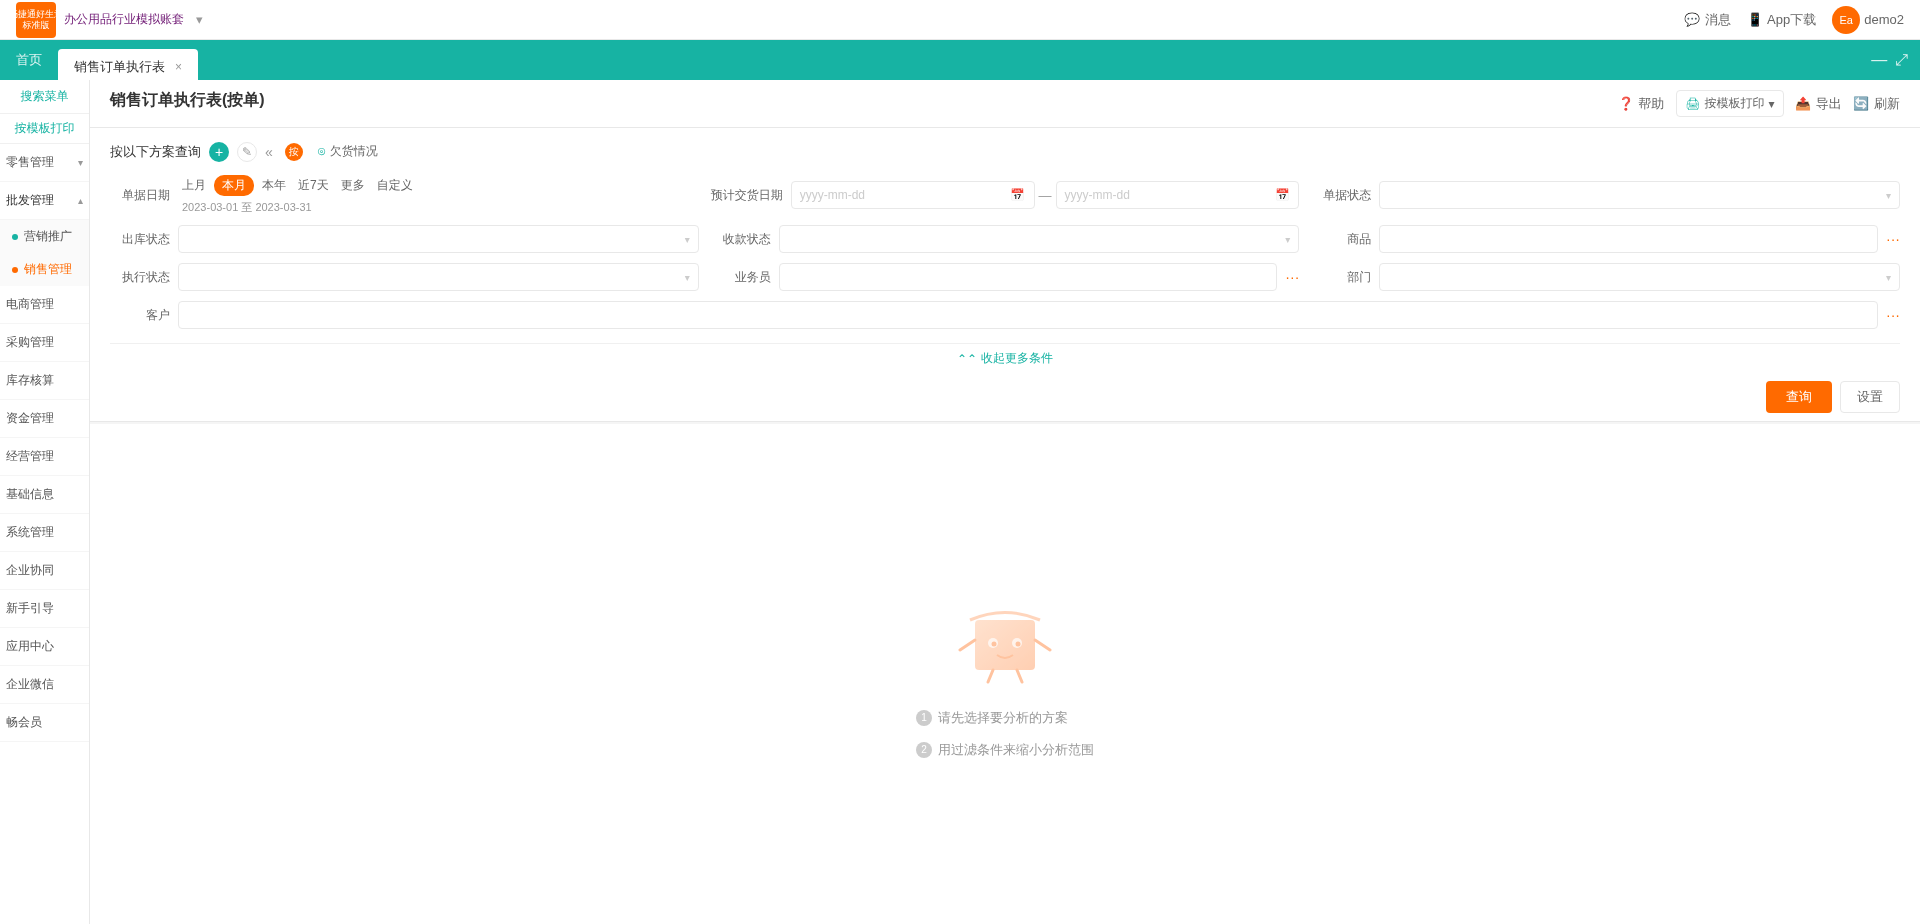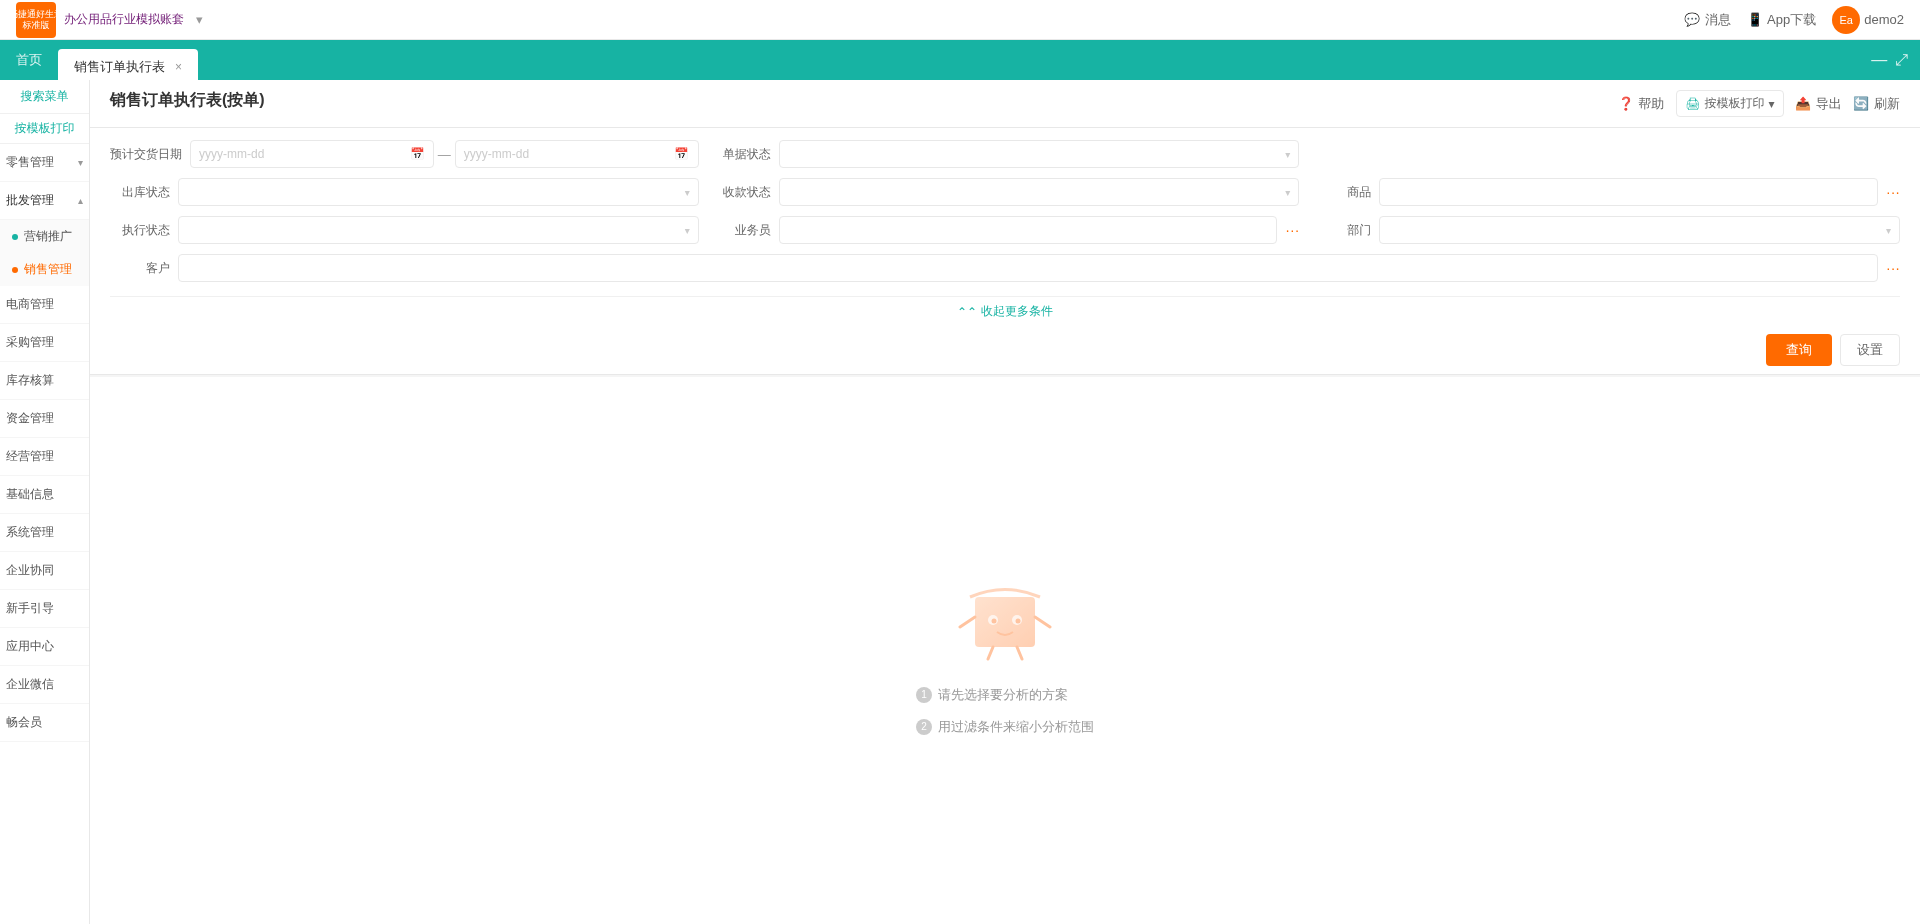--- a/index.html
+++ b/index.html
@@ -220,25 +220,60 @@
         </div>
         <div class="header-action">
           <span style="color:#ff6a00">🔄</span>
           <span>刷新</span>
         </div>
       </div>
     </div>
 
     <div class="filter-panel">
 
+      <div class="filter-row-header">
+        <span class="filter-scheme-label">按以下方案查询</span>
+        <div class="filter-scheme-add">
+          <span>+</span>
+        </div>
+        <div class="filter-scheme-edit">
+          <span>✎</span>
+        </div>
+        <div class="filter-scheme-collapse">
+          <span>«</span>
+        </div>
+        <div class="scheme-list">
+          <div class="scheme-circle">
+            <span>按</span>
+          </div>
+          <div class="scheme-item">
+            <span style="color:#17b3a3">⊙</span>
+            <span style="font-size:12px;color:#666"> 欠货情况</span>
+          </div>
+        </div>
+      </div>
 
       <div class="filter-rows">
 
         <div class="filter-row">
 
+          <div class="filter-field">
+            <span class="filter-label">单据日期</span>
+            <div style="display:flex;flex-direction:column;gap:4px;flex:1;">
+              <div class="date-tabs">
+                <span class="date-tab">上月</span>
+                <span class="date-tab active-date">本月</span>
+                <span class="date-tab">本年</span>
+                <span class="date-tab">近7天</span>
+                <span class="date-tab">更多</span>
+                <span class="date-tab">自定义</span>
+              </div>
+              <span class="date-range-text">2023-03-01 至 2023-03-31</span>
+            </div>
+          </div>
 
           <div class="filter-field">
             <span class="filter-label">预计交货日期</span>
             <div class="filter-date-range">
               <div class="filter-date-input">
                 <span style="color:#ccc;font-size:12px;">yyyy-mm-dd</span>
                 <span style="color:#17b3a3;font-size:12px;">📅</span>
               </div>
               <span class="filter-date-sep">—</span>
               <div class="filter-date-input">

